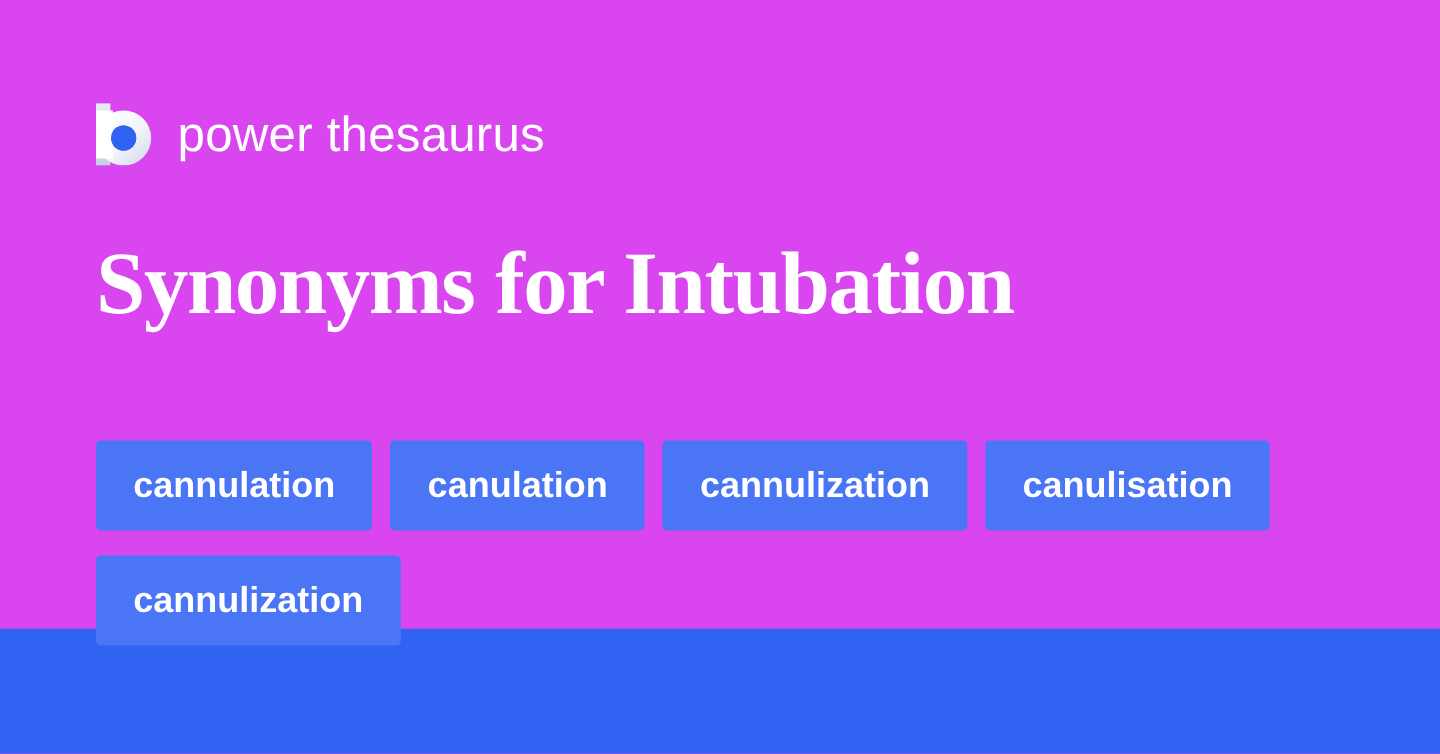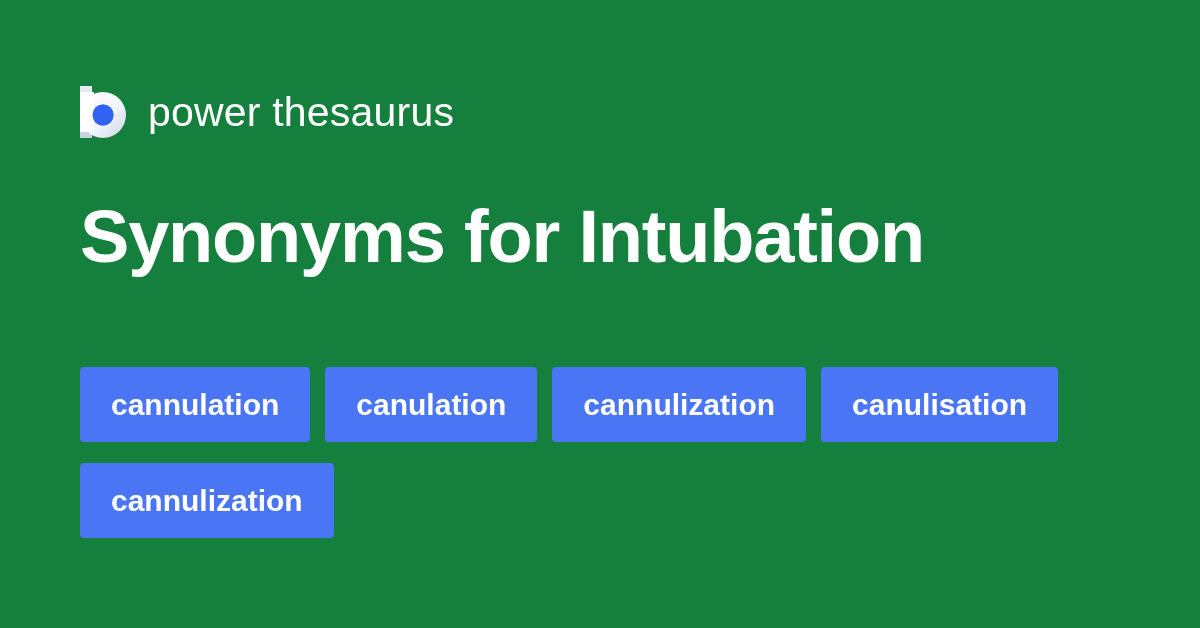--- a/index.html
+++ b/index.html
@@ -11,22 +11,22 @@
     width: 1200px;
     height: 628px;
     overflow: hidden;
     font-family: "Liberation Sans", sans-serif;
     background: #3163f3;
   }
 
   .card {
     position: relative;
     width: 1200px;
-    height: 628px;
-    background: #15803d;
+    height: 524px;
+    background: #d946ef;
     box-sizing: border-box;
   }
 
   
   .brand {
     position: absolute;
     left: 80px;
     top: 82px;
     display: flex;
     align-items: center;
@@ -50,21 +50,21 @@
     letter-spacing: 0.2px;
     white-space: nowrap;
   }
 
   
   .headline {
     position: absolute;
     left: 80px;
     top: 200px;
     margin: 0;
-    font-family: Liberation Sans, sans-serif;
+    font-family: Liberation Serif, serif;
     font-size: 74px;
     font-weight: 700;
     line-height: 1;
     letter-spacing: -1.2px;
     color: #ffffff;
     white-space: nowrap;
   }
 
   
   .chips {

